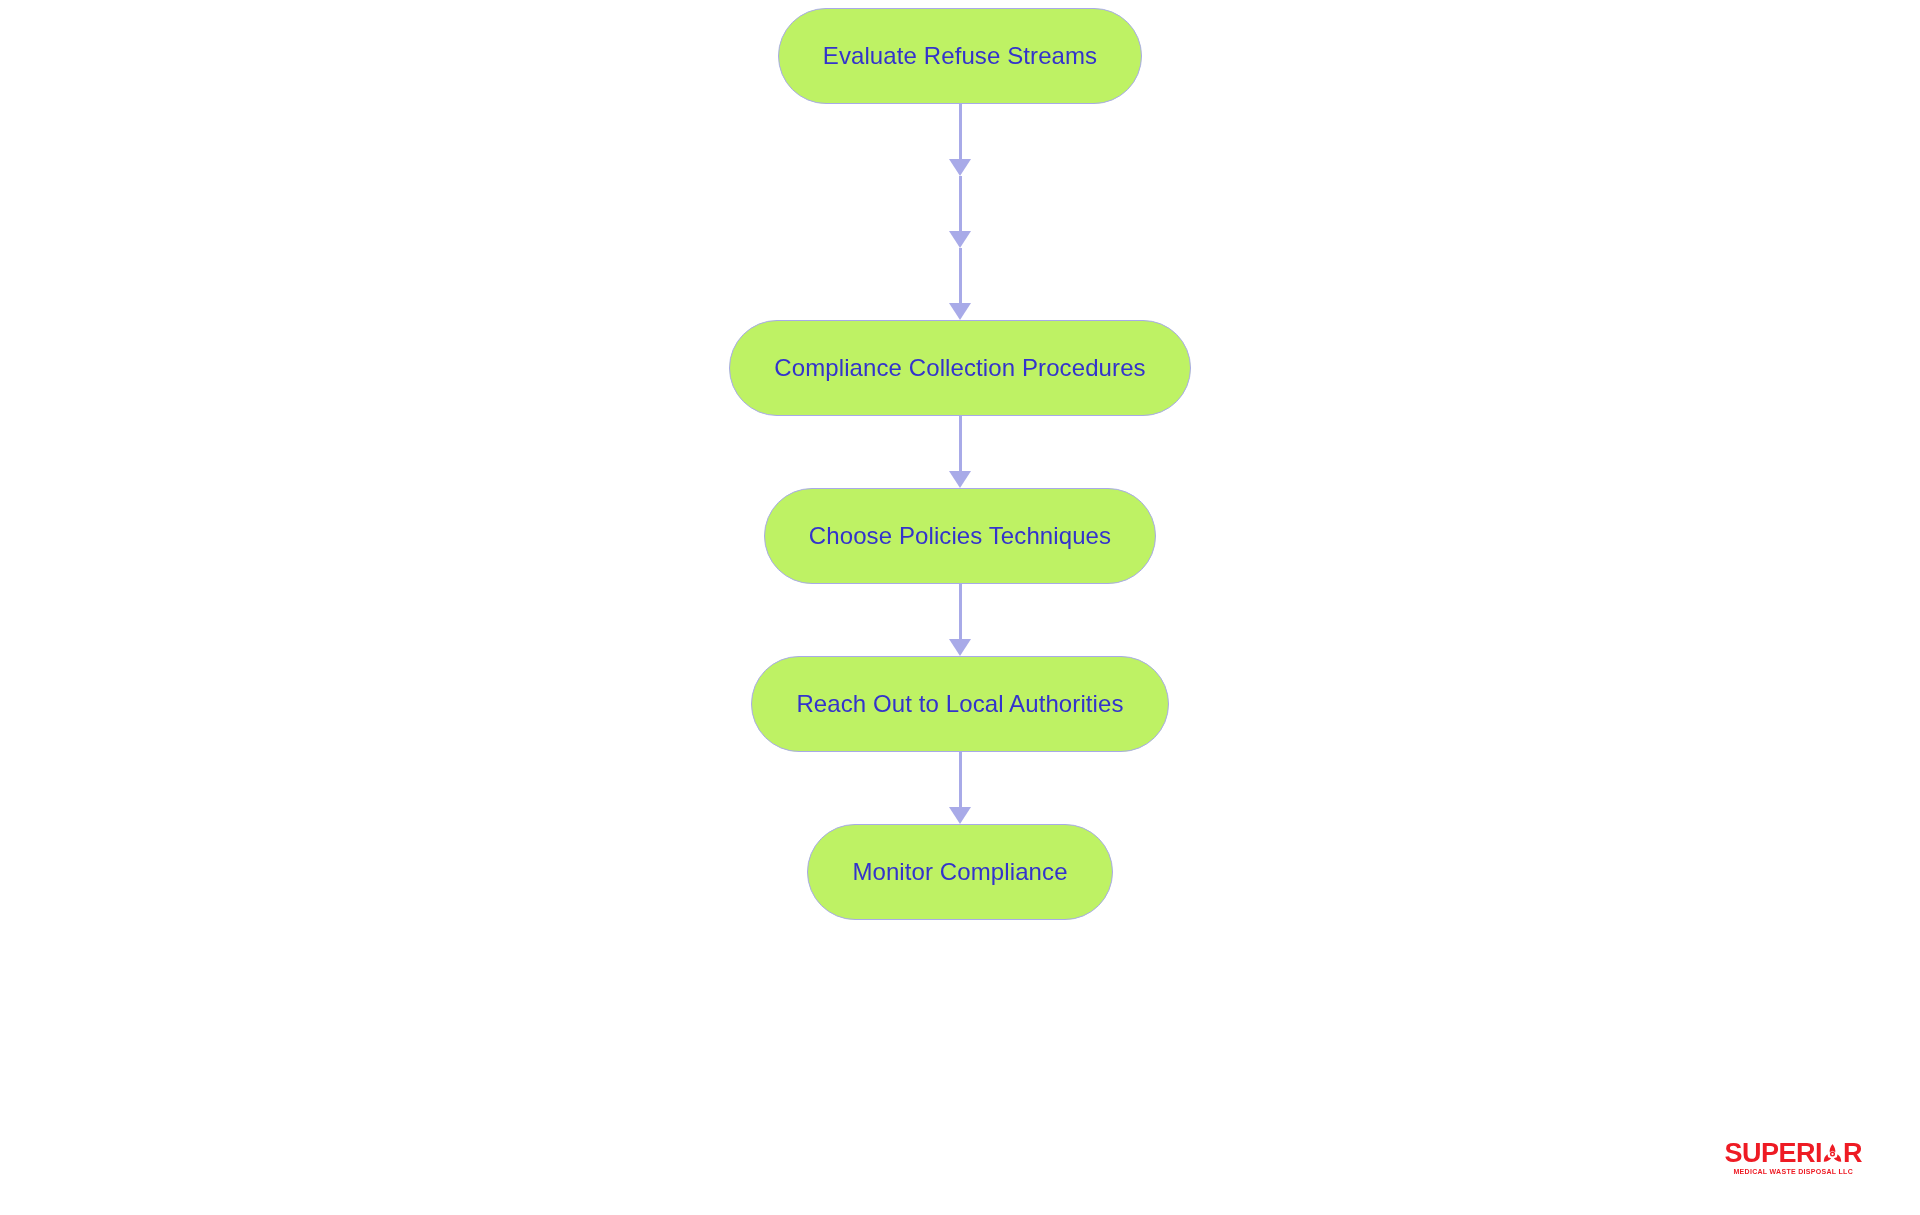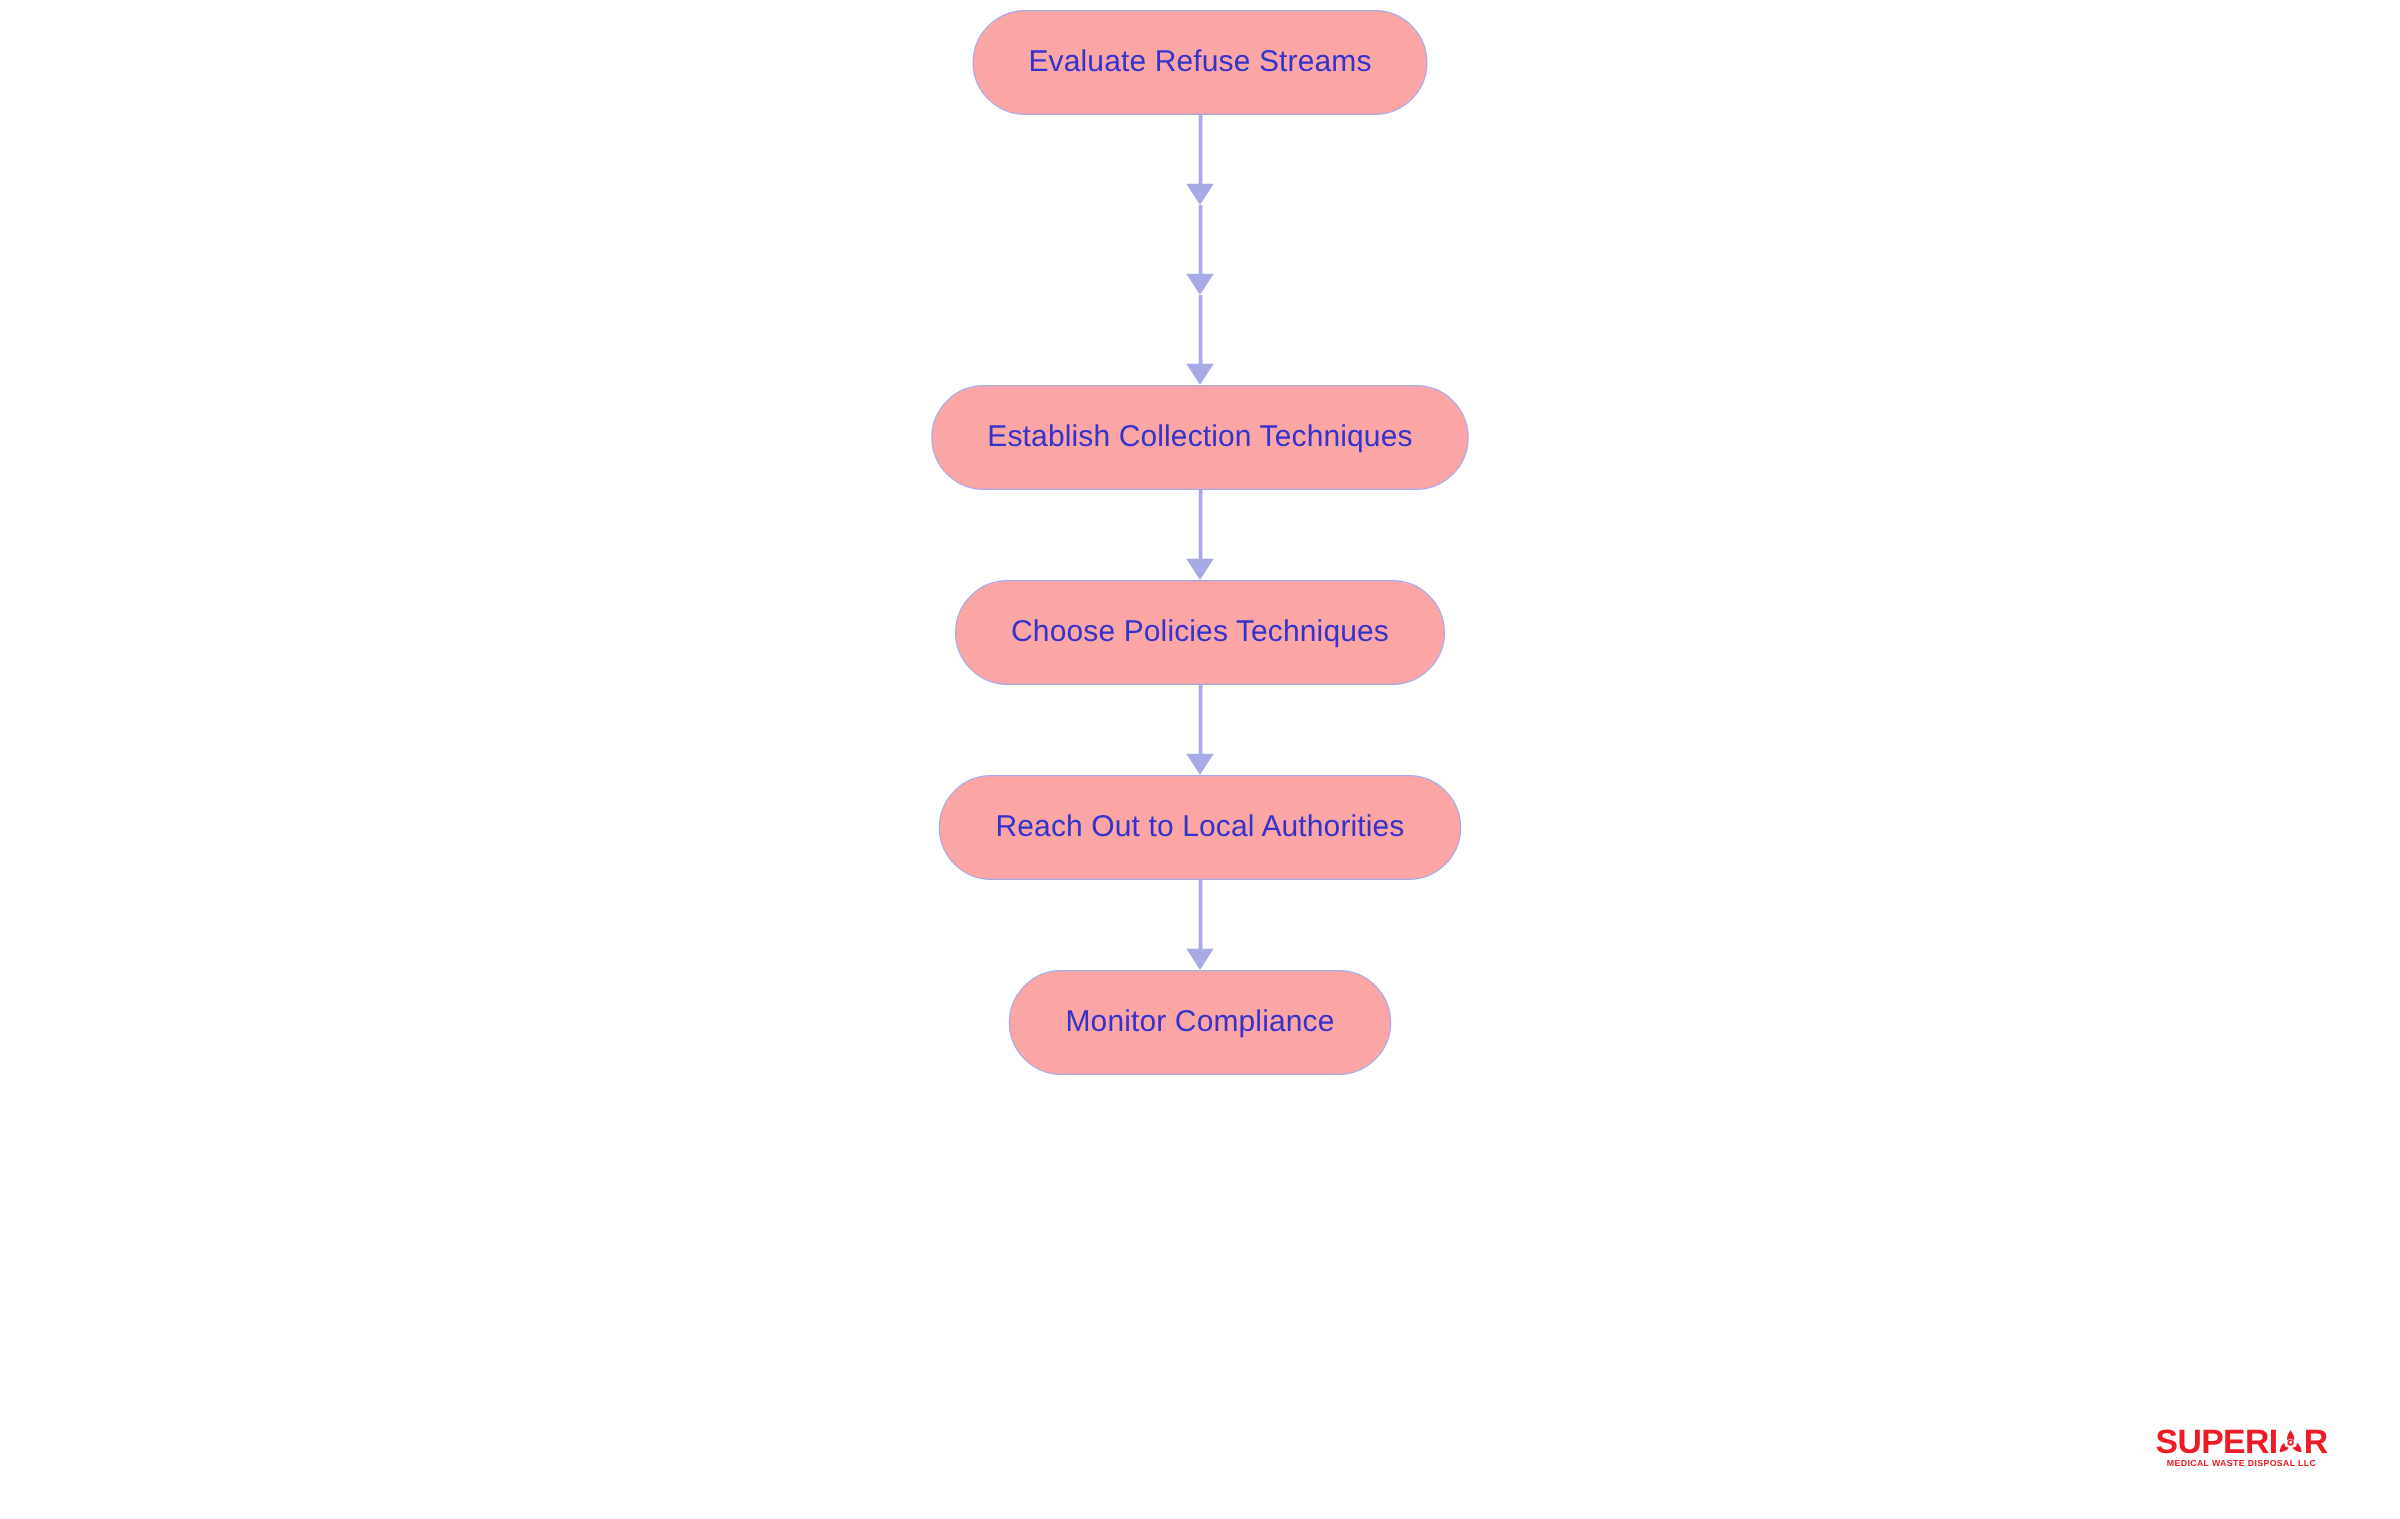--- a/index.html
+++ b/index.html
@@ -27,32 +27,32 @@
     position: absolute;
     left: 0;
     top: 0;
     width: 1920px;
     display: flex;
     flex-direction: column;
     align-items: center;
   }
 
   .node {
-    background: #fca5a5;
+    background: #bef264;
     border: 1.6px solid #a8aae8;
     border-radius: 999px;
     color: #3333cc;
     font-size: 24px;
     font-family: "Liberation Sans", sans-serif;
     letter-spacing: 0.1px;
     display: flex;
     align-items: center;
     justify-content: center;
     box-sizing: border-box;
-    height: 84px;
+    height: 96px;
     padding: 0 44px;
     white-space: nowrap;
     line-height: 1;
   }
 
   .connector {
     width: 30px;
     height: 72px;
     position: relative;
     display: flex;
@@ -135,21 +135,21 @@
       <div class="head"></div>
     </div>
 
 
     <div class="connector">
       <div class="stem"></div>
       <div class="head"></div>
     </div>
 
     <div class="node">
-      <span>Establish Collection Techniques</span>
+      <span>Compliance Collection Procedures</span>
     </div>
 
     <div class="connector">
       <div class="stem"></div>
       <div class="head"></div>
     </div>
 
     <div class="node">
       <span>Choose Policies Techniques</span>
     </div>

